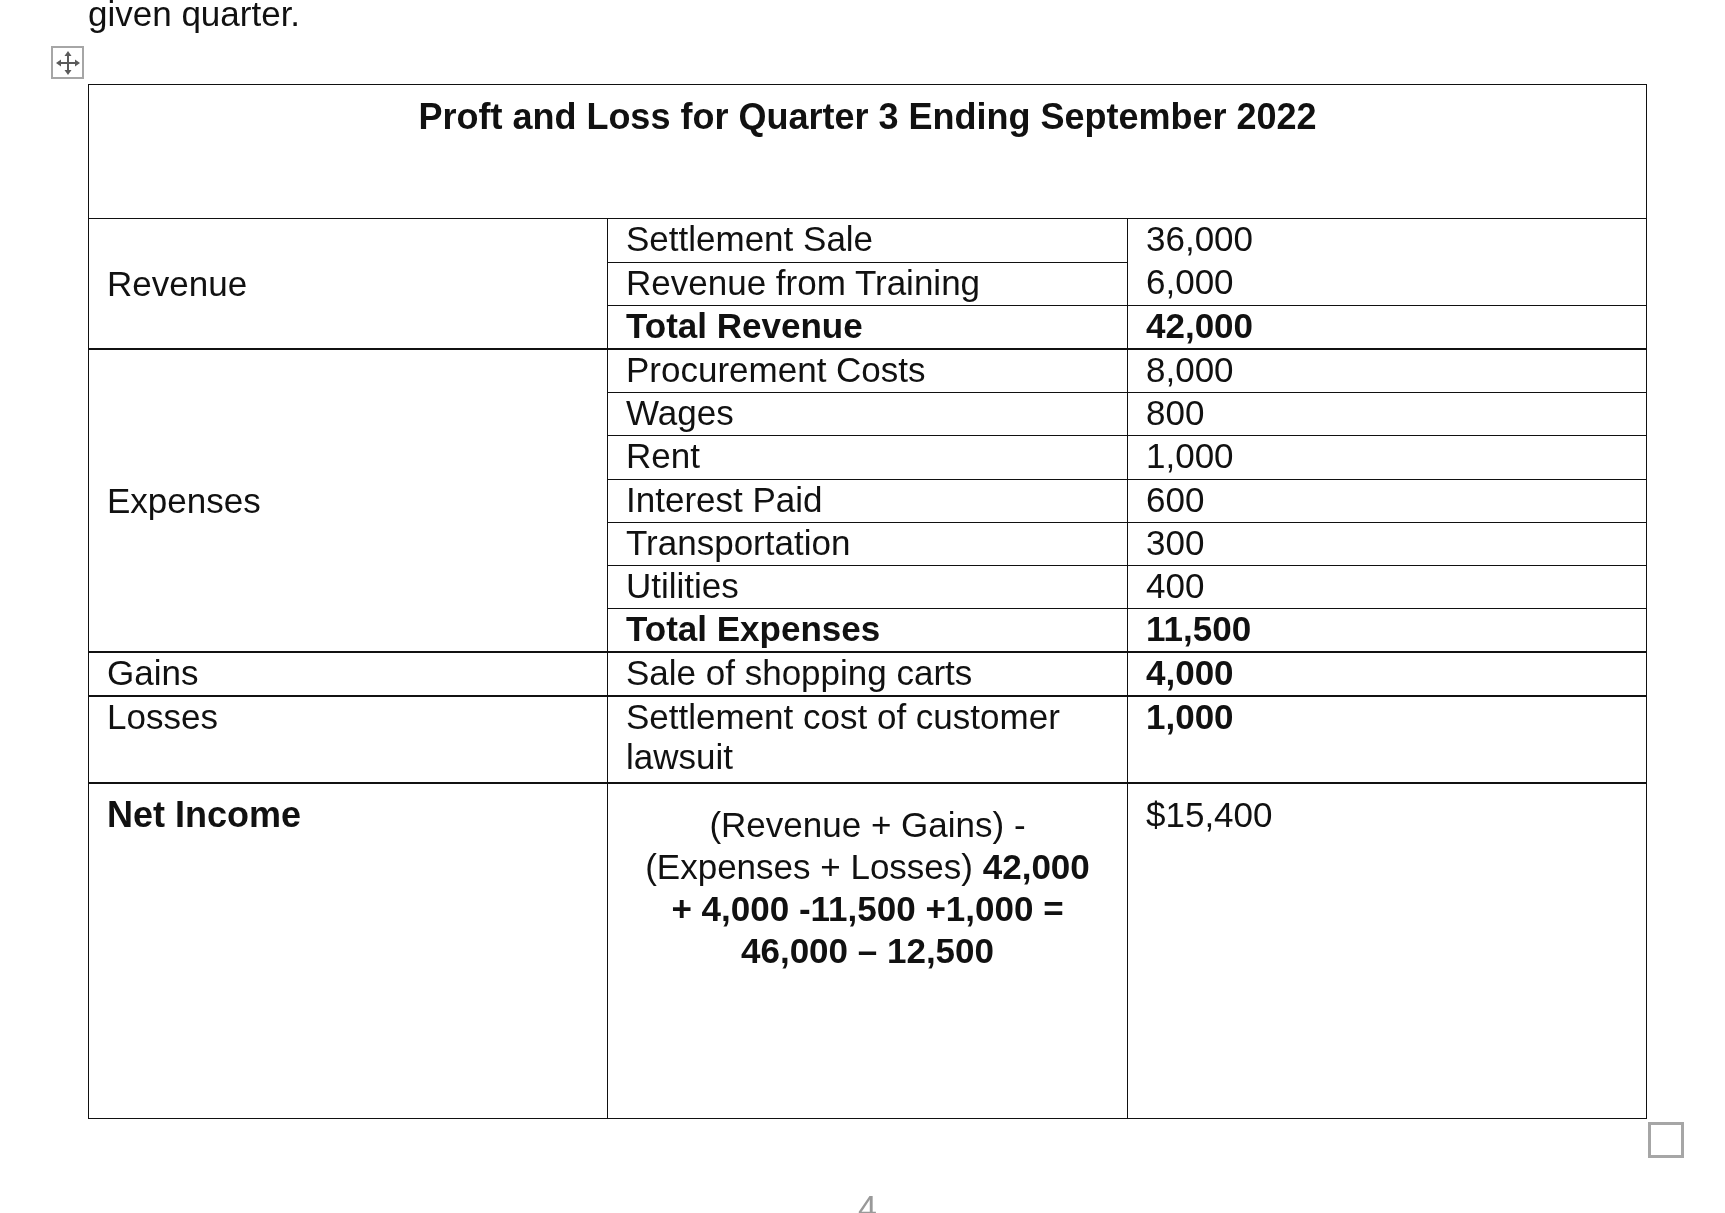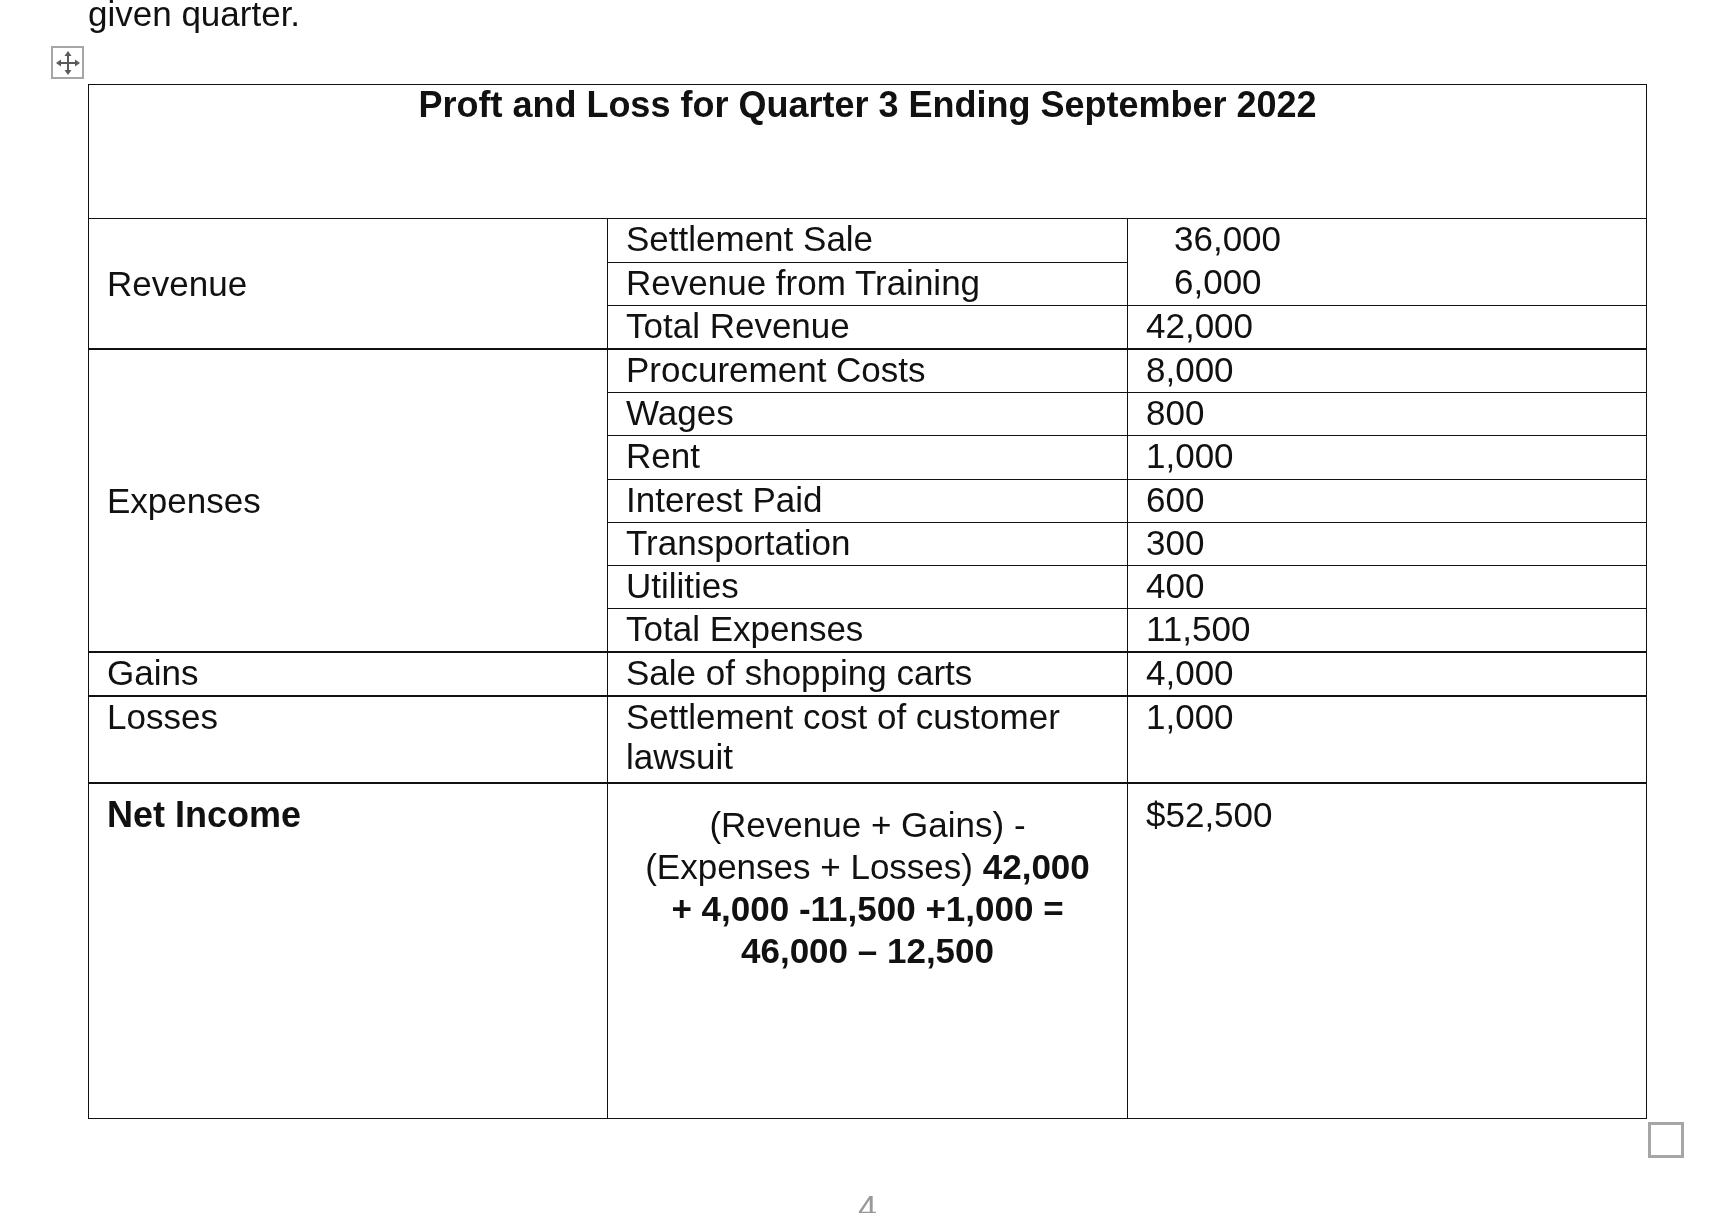--- a/index.html
+++ b/index.html
@@ -12,32 +12,32 @@
   .resize-handle { position:absolute; left:1648px; top:1122px; width:36px; height:36px;
                    border:3px solid #a6a6a6; box-sizing:border-box; background:#fff; }
   .page-num { position:absolute; left:858px; top:1190px; font-size:34px; color:#999; line-height:34px; }
 
   .pl-table { position:absolute; left:88px; top:84px; width:1558px; height:1035px;
               border-collapse:collapse; table-layout:fixed; font-size:35px; }
   .pl-table td { border:1.5px solid #111; padding:0 0 0 18px; vertical-align:top; line-height:40px; }
   .pl-table col.c1 { width:519px; }
   .pl-table col.c2 { width:520px; }
   .pl-table col.c3 { width:519px; }
-  .title-cell { text-align:center; font-weight:bold; font-size:36px; padding:0 !important; vertical-align:top; }
+  .title-cell { text-align:center; font-weight:bold; font-size:36px; padding:12px !important; vertical-align:top; }
   .title-cell span { display:block; padding-top:0px; }
   .h44 { height:43px; }
   .cat { vertical-align:middle !important; }
-  .bold { font-weight:normal; }
+  .bold { font-weight:bold; }
   .thick-top td { border-top:2.5px solid #111; }
   .calc { text-align:center; padding:16px !important; vertical-align:top; }
   .calc .wrap { padding:4px 12px 0 12px; line-height:42px; }
   .net-label { vertical-align:middle !important; font-weight:bold; font-size:36px; }
   .net-value { vertical-align:middle !important; padding-bottom:0; }
   .net-label span, .net-value span { position:relative; top:-136px; }
-  .merged-vals span { display:block; height:43px;margin-left:28px; }
+  .merged-vals span { display:block; height:43px; }
 </style>
 </head>
 <body>
 
 <div class="intro">given quarter.</div>
 
 <div class="move-handle">
   <svg width="26" height="26" viewBox="0 0 26 26">
     <g stroke="#5a5a5a" stroke-width="2" fill="#5a5a5a">
       <line x1="13" y1="3" x2="13" y2="23"></line>
@@ -131,21 +131,21 @@
     </td>
     <td class="calc">
       <div class="wrap">
         <span>(Revenue + Gains) - (Expenses + Losses)</span>
         <b>42,000</b>
         <b>+ 4,000 -11,500 +1,000 =</b>
         <b>46,000 – 12,500</b>
       </div>
     </td>
     <td class="net-value">
-      <span>$52,500</span>
+      <span>$15,400</span>
     </td>
   </tr>
 </tbody>
   </table>
 
 <div class="resize-handle"></div>
 
 <div class="page-num">4</div>
 
 </body></html>

